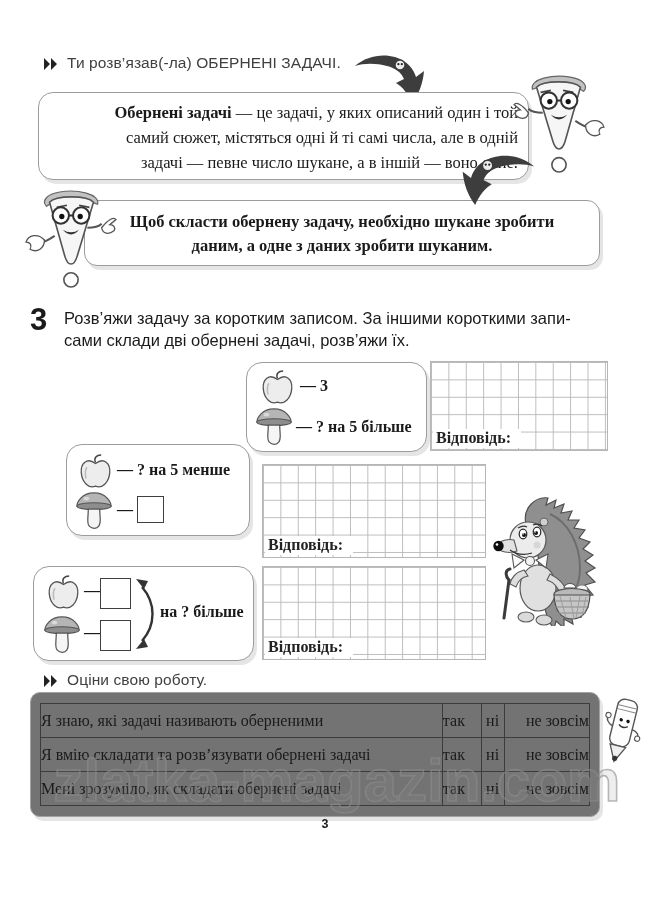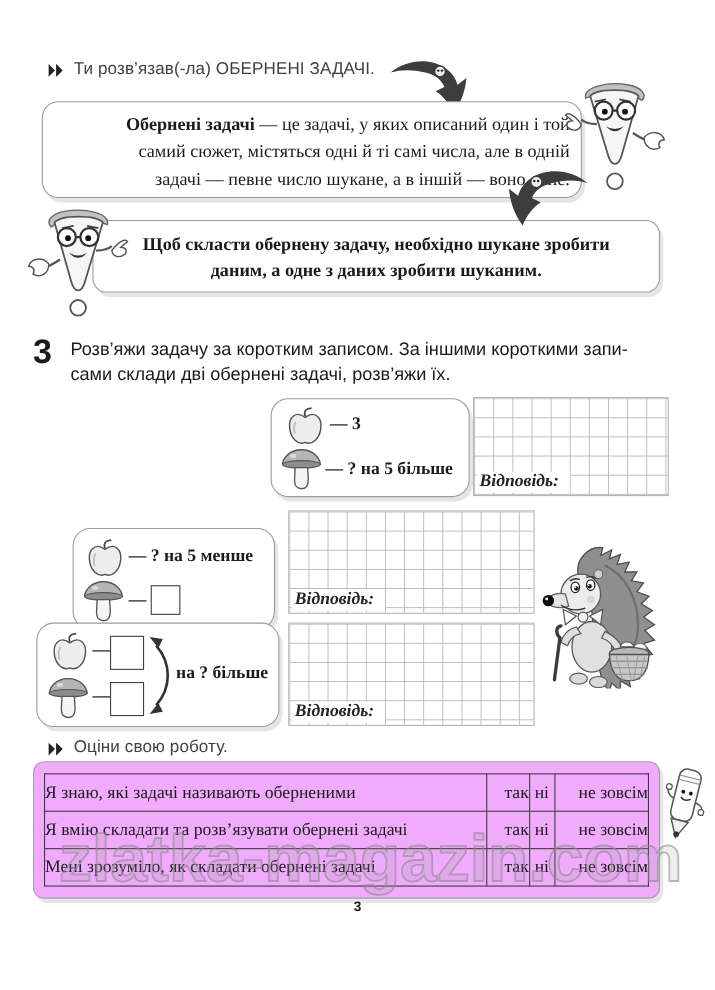--- a/index.html
+++ b/index.html
@@ -32,33 +32,33 @@
                  text-align:center;white-space:pre-line;}
   .record{border-radius:16px;}
   .rec-txt{position:absolute;font-size:16px;font-weight:600;white-space:nowrap;}
 
   
   .grid{position:absolute;border:1px solid #b6b6b6;background:#fff;
         background-image:linear-gradient(to right,#bcbcbc 1px,transparent 1px),
                          linear-gradient(to bottom,#bcbcbc 1px,transparent 1px);
         background-size:17.4px 17.4px;}
   .answer{position:absolute;left:2px;bottom:2px;background:#fff;
-          padding:0 10px 1px 3px;font-style:italic;font-weight:700;font-size:16px;
+          padding:0 10px 1px 3px;font-weight:700;font-size:16px;
           color:#222;}
   .sq{position:absolute;width:25px;height:25px;background:#fff;border:1.4px solid #3f3f3f;}
 
   
   .assess-wrap{position:absolute;left:30px;top:692px;width:568px;height:123px;
-               background:#f0abfc;border:1.6px solid #a2a2a2;border-radius:10px;
+               background:#737373;border:1.6px solid #a2a2a2;border-radius:10px;
                box-shadow:3px 4px 0 rgba(0,0,0,.10);}
   table.assess{border-collapse:collapse;margin:10px 0 0 9px;width:550px;
                font-family:"Liberation Serif","DejaVu Serif",serif;font-size:16px;}
   table.assess td{border:1px solid #3c3c3c;height:33px;padding:0;}
   td.stmt{width:405px;text-align:left;padding-left:8px;}
-  td.opt-yes{width:38px;text-align:right;}
+  td.opt-yes{width:38px;text-align:left;}
   td.opt-no{width:22px;text-align:center;}
   td.opt-part{width:85px;text-align:right;}
 
   
   .abs{position:absolute;}
   .watermark{position:absolute;left:12px;top:746px;width:650px;text-align:center;
              font-weight:700;font-size:60px;letter-spacing:0;
              color:rgba(150,150,150,.16);-webkit-text-stroke:1.6px rgba(140,140,140,.6);
              z-index:30;pointer-events:none;}
   .page-num{position:absolute;left:0;top:817px;width:650px;text-align:center;
@@ -155,21 +155,21 @@
       <path d="M14,20 C14,29 12,35 15,38 C18,41 23,41 25,38 C28,34 26,29 26,20 Z" fill="#f5f5f5" stroke="#555" stroke-width="1.3"></path>
       <ellipse cx="12" cy="9" rx="3" ry="2" fill="#d9d9d9"></ellipse>
     </svg>
     <span class="rec-txt" style="left:49px;top:55px;">— ? на 5 більше</span>
   </div>
 
   <div class="grid" style="left:430px;top:361px;width:176px;height:88px;">
     <span class="answer serif">Відповідь:</span>
   </div>
 
-  <div class="bubble record serif" style="left:66px;top:480px;width:182px;height:90px;">
+  <div class="bubble record serif" style="left:66px;top:444px;width:182px;height:90px;">
     <svg class="abs" style="left:12px;top:9px;" width="33" height="36" viewBox="0 0 34 38">
       <path d="M17,9 C15,4 18,1 23,1" fill="none" stroke="#444" stroke-width="1.6"></path>
       <path d="M17,10 C8,3 1,10 2,20 C3,30 10,37 17,34 C24,37 31,30 32,20 C33,10 26,3 17,10 Z" fill="#ededed" stroke="#555" stroke-width="1.4"></path>
       <path d="M8,14 C6,17 6,22 7,26" stroke="#bbb" stroke-width="1.6" fill="none"></path>
     </svg>
     <span class="rec-txt" style="left:50px;top:16px;">— ? на 5 менше</span>
     <svg class="abs" style="left:8px;top:45px;" width="38" height="40" viewBox="0 0 40 42">
       <path d="M20,3 C7,3 2,13 2,17 L38,17 C38,13 33,3 20,3 Z" fill="#b5b5b5" stroke="#555" stroke-width="1.3"></path>
       <ellipse cx="20" cy="17" rx="18" ry="3.6" fill="#8d8d8d" stroke="#555" stroke-width="1.1"></ellipse>
       <path d="M14,20 C14,29 12,35 15,38 C18,41 23,41 25,38 C28,34 26,29 26,20 Z" fill="#f5f5f5" stroke="#555" stroke-width="1.3"></path>

